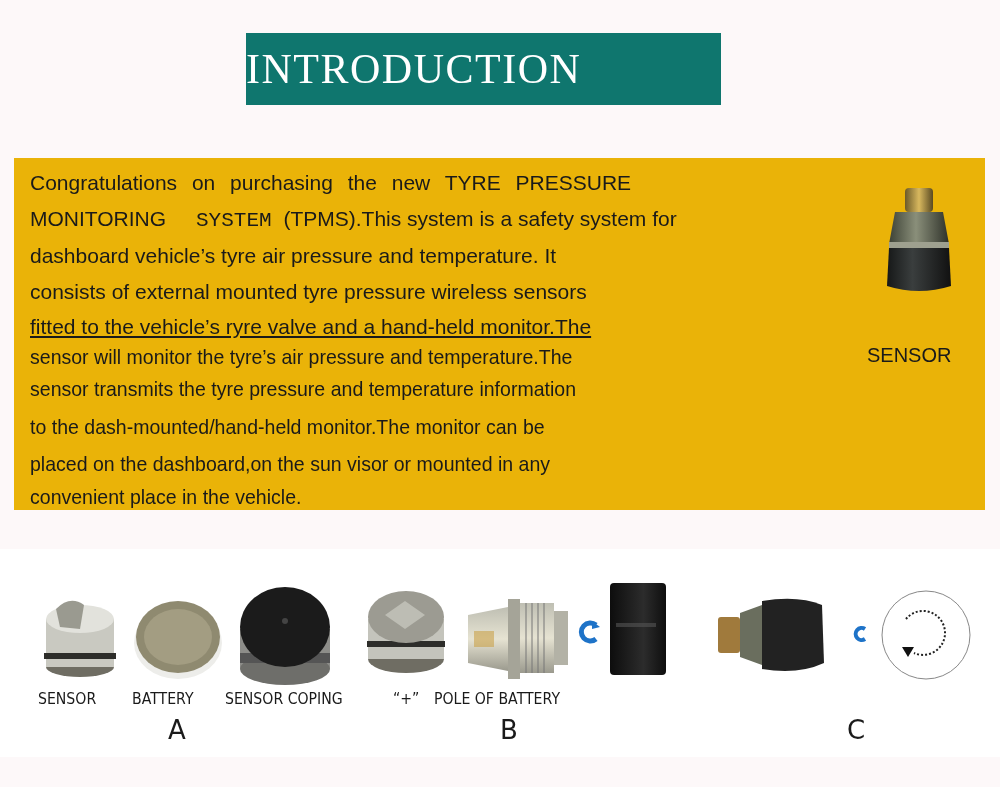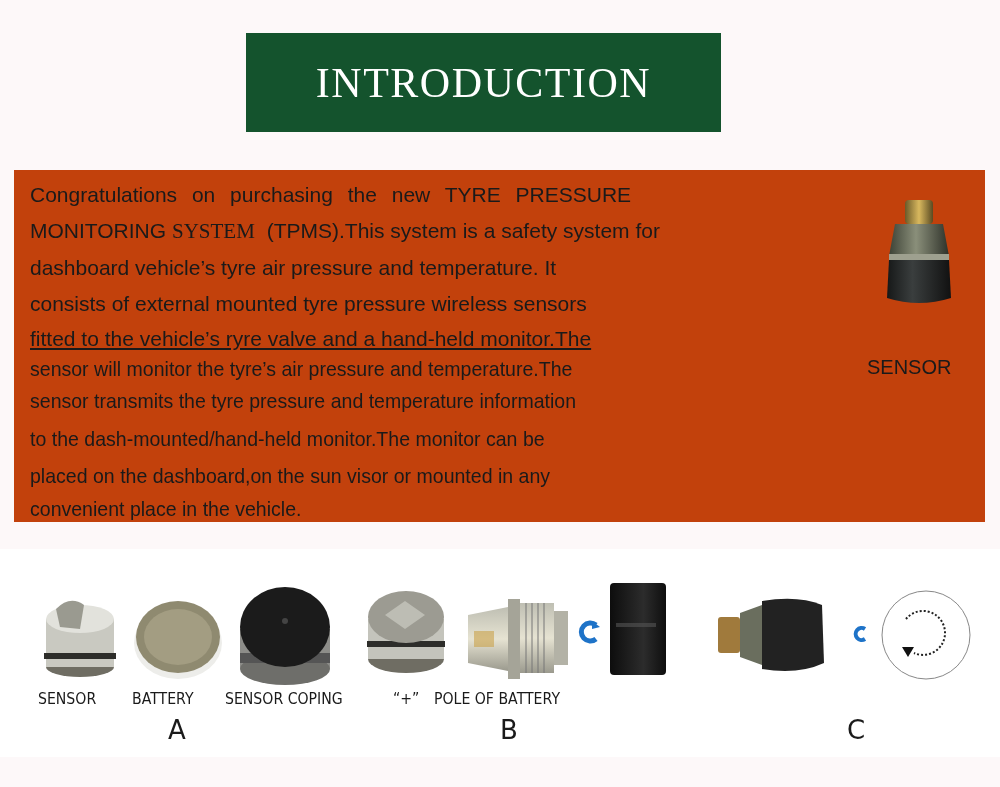--- a/index.html
+++ b/index.html
@@ -1,28 +1,28 @@
 <!DOCTYPE html>
 <html><head>
 <meta charset="utf-8">
 <style>
   * { box-sizing: border-box; margin: 0; padding: 0; }
   html, body { width: 1000px; height: 787px; overflow: hidden; }
   body { background: #fdf8f9; position: relative; font-family: "Liberation Sans", sans-serif; color: #1a1a1a; }
 
   .title-banner {
-    position: absolute; left: 246px; top: 33px; width: 475px; height: 99px;
-    background: #14532d; display: flex; align-items: center; justify-content: center;
+    position: absolute; left: 246px; top: 33px; width: 475px; height: 72px;
+    background: #0f766e; display: flex; align-items: center; 
   }
   .title-banner span {
     font-family: "Liberation Serif", serif; color: #ffffff; font-size: 42px; letter-spacing: 1.5px;
   }
 
   .intro-panel {
-    position: absolute; left: 14px; top: 170px; width: 971px; height: 352px; background: #c2410c;
+    position: absolute; left: 14px; top: 158px; width: 971px; height: 352px; background: #eab308;
   }
   .intro-text {
     position: absolute; left: 16px; top: 6px; width: 760px;
   }
   .intro-line {
     position: absolute; left: 0; white-space: nowrap; font-size: 21px; line-height: 26px; color: #1a1a1a;
   }
   .intro-line b { font-weight: 700; }
 
   .sensor-fig { position: absolute; left: 855px; top: 26px; width: 100px; height: 140px; }
@@ -45,21 +45,21 @@
 
 <div class="title-banner">
   <span>INTRODUCTION</span>
 </div>
 
 <div class="intro-panel">
   <div class="intro-text">
     <div class="intro-line" style="top:6px; word-spacing:9px;">Congratulations on purchasing the new TYRE PRESSURE</div>
     <div class="intro-line" style="top:42px;">
       <span>MONITORING</span>
-      <b style="font-family:Liberation Serif, serif; font-weight:400; margin-left:0;">SYSTEM</b>
+      <b style="font-family:Liberation Mono, monospace; font-weight:400; margin-left:24px;">SYSTEM</b>
       <span style="margin-left:6px;">(TPMS).This system is a safety system for</span>
     </div>
     <div class="intro-line" style="top:79px;">dashboard vehicle’s  tyre  air  pressure  and  temperature.  It</div>
     <div class="intro-line" style="top:115px;text-align:right;">consists of external mounted tyre pressure wireless sensors</div>
     <div class="intro-line" style="top:150px;text-decoration:underline;">fitted to the vehicle’s ryre valve and a hand-held monitor.The</div>
     <div class="intro-line" style="top:180px; transform:scaleX(0.93); transform-origin:left;">sensor will monitor the tyre’s air pressure and temperature.The</div>
     <div class="intro-line" style="top:212px; transform:scaleX(0.93); transform-origin:left;">sensor transmits the tyre pressure and temperature information</div>
     <div class="intro-line" style="top:250px; transform:scaleX(0.93); transform-origin:left;">to the dash-mounted/hand-held monitor.The monitor can be</div>
     <div class="intro-line" style="top:287px; transform:scaleX(0.93); transform-origin:left;">placed on the dashboard,on the sun visor or mounted in any</div>
     <div class="intro-line" style="top:320px; transform:scaleX(0.93); transform-origin:left;">convenient place in the vehicle.</div>

